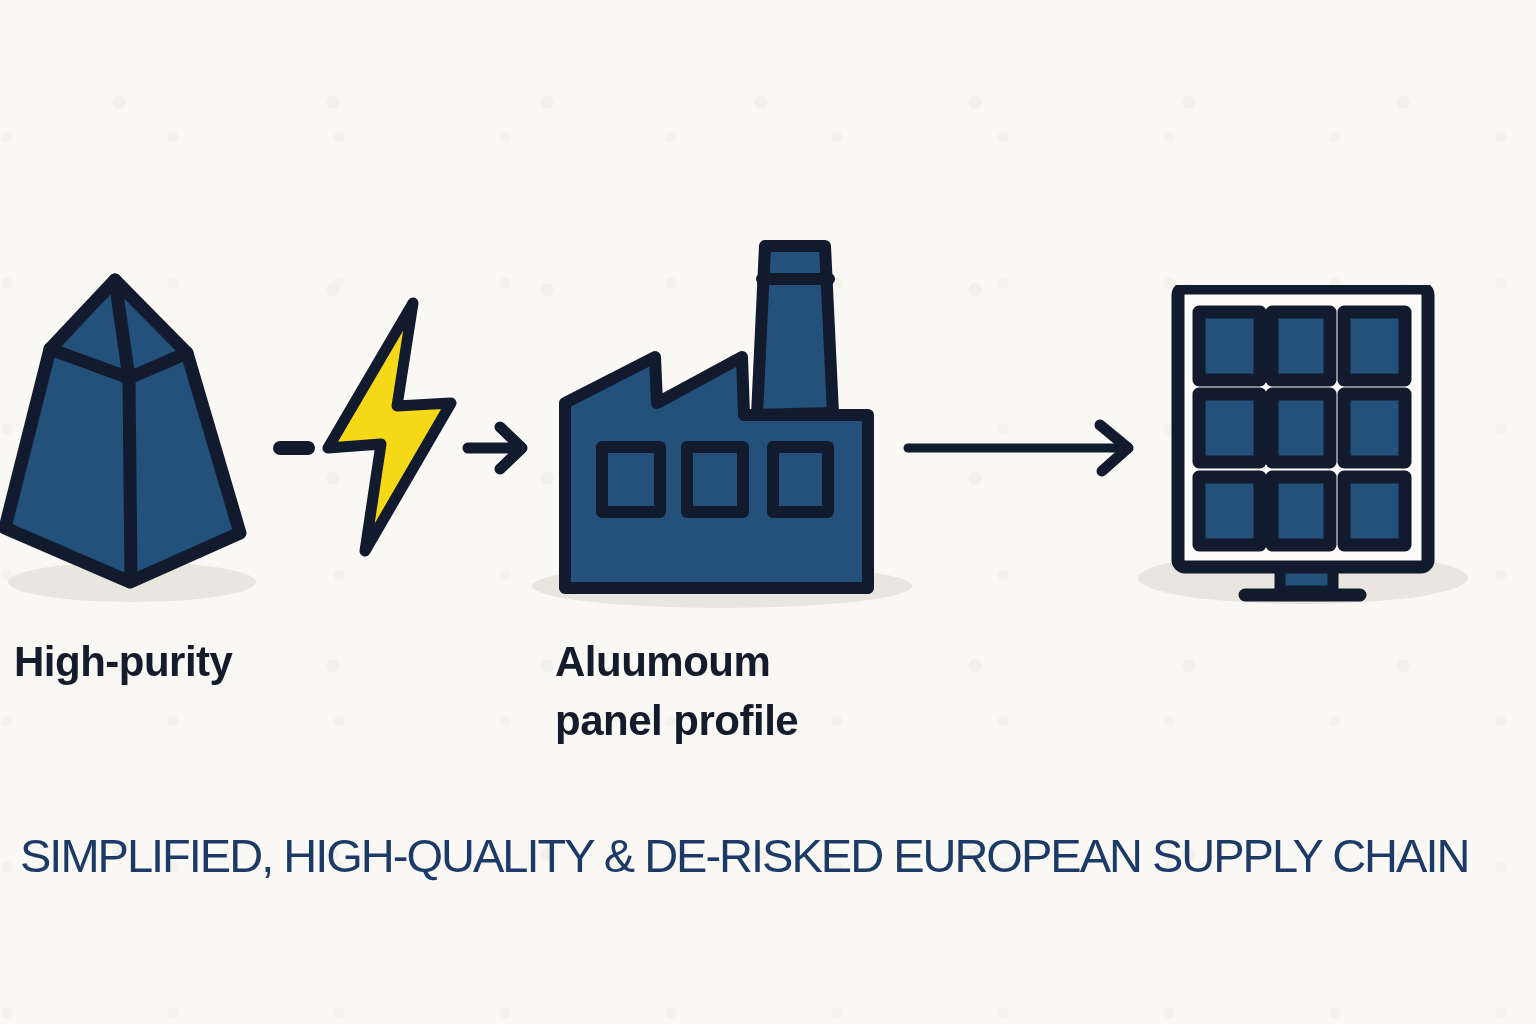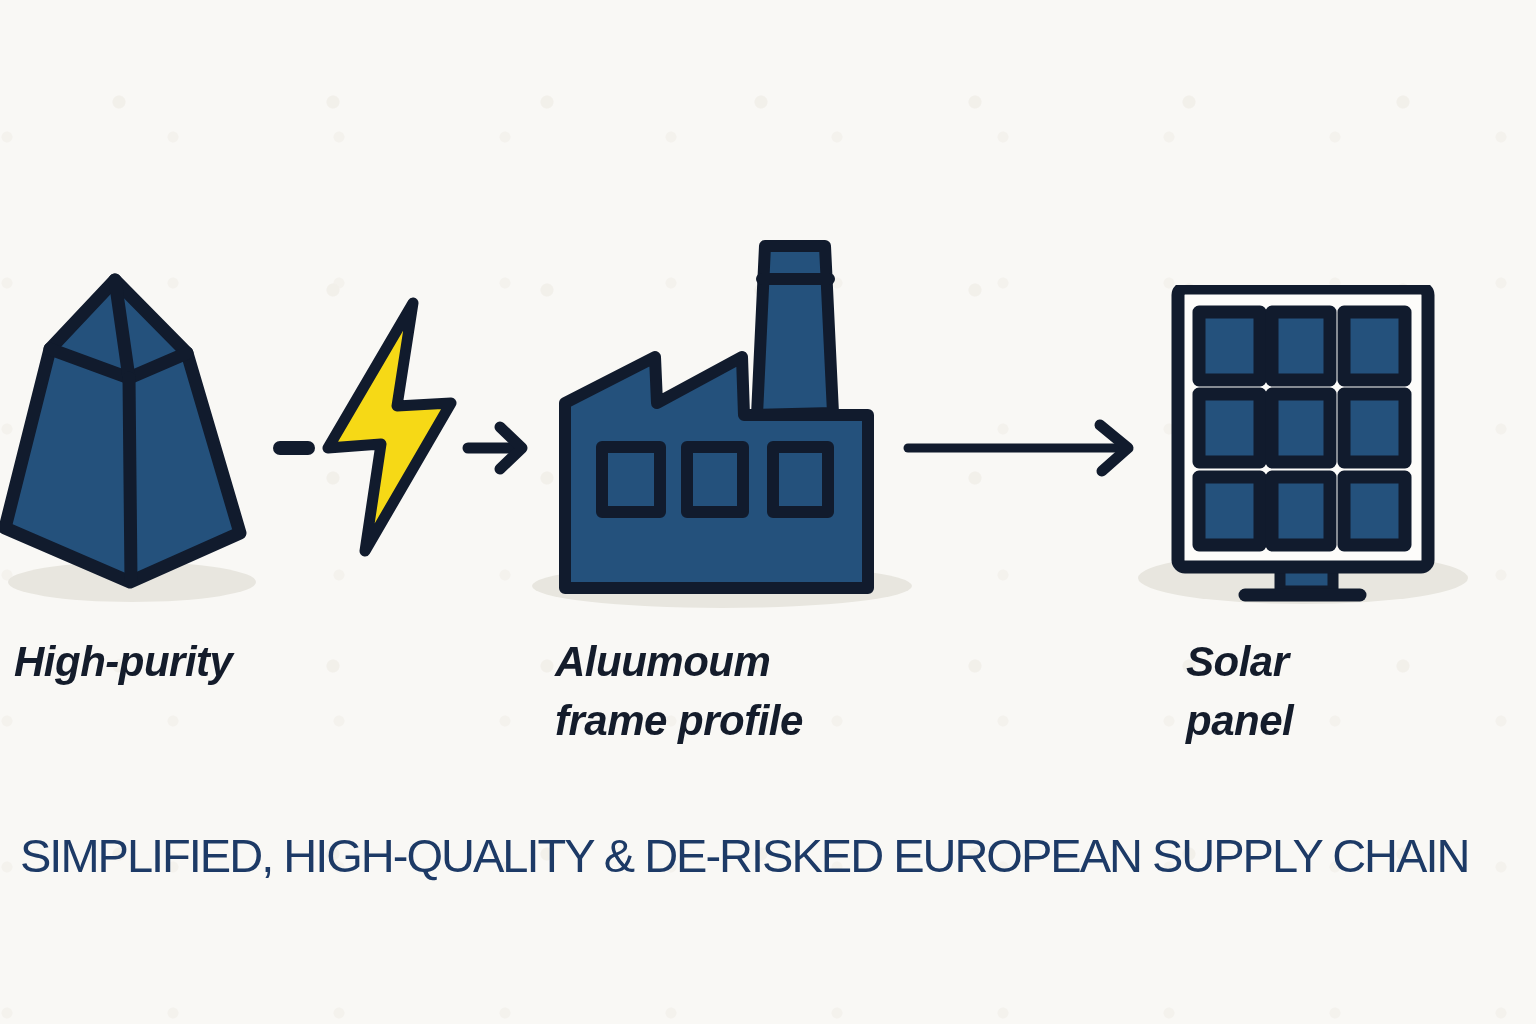--- a/index.html
+++ b/index.html
@@ -17,21 +17,20 @@
   .stage{position:absolute;inset:0;}
   .icon{position:absolute;}
   .shadow{position:absolute;border-radius:50%;background:#e8e6df;}
   .label{
     position:absolute;
     color:#141c2b;
     font-weight:700;
     font-size:42px;
     line-height:59px;
     letter-spacing:-0.5px;
-    font-style:italic;
   }
   .label.center{}
   .headline{
     position:absolute;
     left:20px;top:828px;
     width:1500px;
     color:#1d3a66;
     font-weight:400;
     font-size:47px;
     letter-spacing:-2px;
@@ -107,23 +106,19 @@
       </g>
     </g>
   </svg>
 
   <div class="label" style="left:14px;top:632px;">
     <div>High-purity</div>
   </div>
 
   <div class="label center" style="left:555px;top:632px;width:322px;">
     <div>Aluumoum</div>
-    <div>frame profile</div>
+    <div>panel profile</div>
   </div>
 
-  <div class="label center" style="left:1186px;top:632px;width:220px;">
-    <div>Solar</div>
-    <div>panel</div>
-  </div>
 
   <div class="headline">SIMPLIFIED, HIGH-QUALITY &amp; DE-RISKED EUROPEAN SUPPLY CHAIN</div>
 
 </div>
 
 </body></html>

